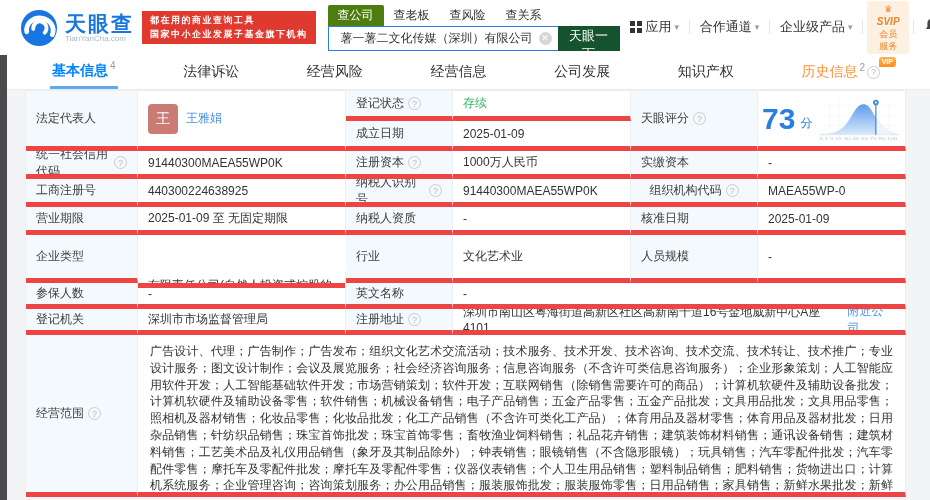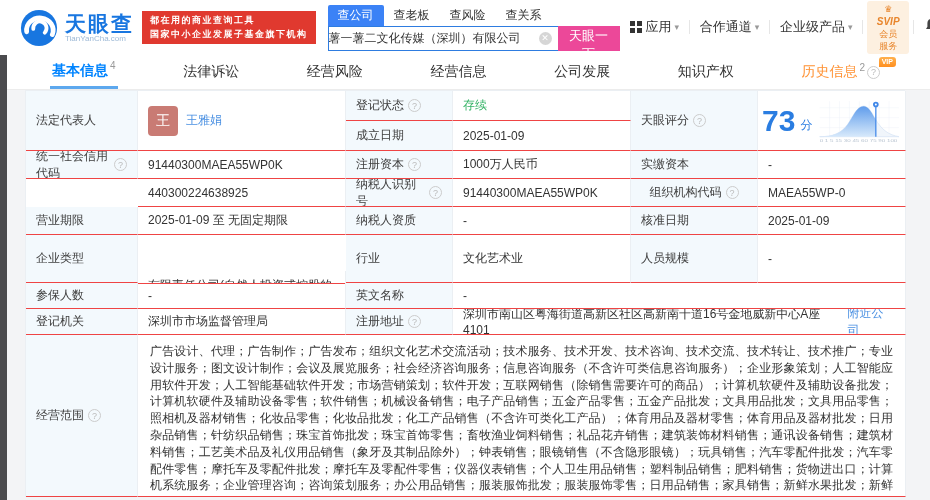--- a/index.html
+++ b/index.html
@@ -13,28 +13,28 @@
   .topbar { height:55px; background:#fff; display:flex; align-items:center; padding:0 12px 0 20px; }
   .logo { display:flex; align-items:center; gap:7px; flex:none; }
   .logo-text { line-height:1.1; }
   .logo-cn { color:#1876e0; font-size:21px; font-weight:bold; letter-spacing:2px; }
   .logo-en { color:#9db9d6; font-size:8px; }
   .slogan { background:#e0392f; color:#fff; font-size:9px; font-weight:bold; line-height:1.45;
             padding:3px 8px; margin-left:8px; letter-spacing:1.5px; flex:none; }
   .search-module { margin-left:12px; flex:none; }
   .search-tabs { display:flex; font-size:12px; }
   .search-tab { padding:2px 10px; color:#333; cursor:pointer; }
-  .search-tab.active { background:#3b82f6; color:#fff; border-radius:2px 2px 0 0; }
+  .search-tab.active { background:#4d7c0f; color:#fff; border-radius:2px 2px 0 0; }
   .search-row { display:flex; }
   .search-box { position:relative; }
   .search-input { width:230px; height:25px; border:1px solid #2e7ce0; border-right:none;
-                  padding:0 24px 0 0; font-size:12px; color:#333; outline:none; }
+                  padding:0 24px 0 12px; font-size:12px; color:#333; outline:none; }
   .clear-icon { position:absolute; right:6px; top:6px; width:13px; height:13px; border-radius:50%;
                 background:#d6d6d6; color:#fff; font-size:9px; line-height:13px; text-align:center; cursor:pointer; }
-  .search-btn { width:62px; height:25px; background:#ec4899; color:#fff; border:none; font-size:13px; cursor:pointer; }
+  .search-btn { width:62px; height:25px; background:#14532d; color:#fff; border:none; font-size:13px; cursor:pointer; }
   .top-menu { margin-left:auto; display:flex; align-items:center; font-size:13px; color:#333; }
   .menu-item { display:flex; align-items:center; gap:3px; padding:0 10px; cursor:pointer; white-space:nowrap; }
   .vdiv { width:1px; height:14px; background:#e6e6e6; }
   .caret { color:#999; font-size:9px; }
   .grid-icon { width:5px; height:5px; background:#333; box-shadow:7px 0 #333,0 7px #333,7px 7px #333;
                margin:0 8px 7px 0; display:inline-block; }
   .svip { background:#fdf0e0; border-radius:3px; padding:2px 9px; text-align:center;
           color:#e8862d; font-size:9px; line-height:1.35; cursor:pointer; }
   .svip b { font-size:10px; font-style:italic;text-align:right; }
   .bell-wrap { position:relative; padding:0 10px; cursor:pointer; }
@@ -52,21 +52,21 @@
   .q-sm { margin-left:2px; }
   
   .edge-strip { position:absolute; left:0; top:55px; width:7px; height:445px; background:#4b4b4e; }
   
   .card { margin:0 25px; background:#fff; }
   .info-table { display:grid; width:880px; height:407px;
     grid-template-columns:112px 208px 107px 178px 127px 148px;
     grid-template-rows:30px 30px 28px 28px 28px 48px 26px 26px 1fr;
     border-top:1px solid #ebeff3; border-left:1px solid #ebeff3; font-size:12px; }
   .cell { display:flex; align-items:center; padding:4px 10px; min-width:0;
-          border-right:1px solid #ebeff3; border-bottom:1px solid #ef4444; overflow:hidden; }
+          border-right:1px solid #ebeff3; border-bottom:5px solid #ef4444; overflow:hidden; }
   .lab { background:#f3f9fd; color:#404040; }
   .val { color:#333; }
   .green { color:#33b264; }
   .link { color:#4a90e2; text-decoration:none; cursor:pointer; }
   .avatar { width:30px; height:30px; border-radius:4px; background:#c97b74; color:#fff; flex:none;
             display:flex; align-items:center; justify-content:center; font-size:14px; margin-right:8px; }
   .score-cell { gap:4px; padding:2px 4px; }
   .score-num { font-size:30px; font-weight:bold; color:#2a7de1; line-height:1; flex:none; }
   .score-unit { font-size:12px; color:#2a7de1; margin:10px 2px 0 1px; flex:none; }
   .wrap2 { display:block; padding:6px 10px; line-height:17px;margin-top:36px; }
@@ -247,20 +247,23 @@
     <div class="cell val" style="grid-row:3;grid-column:4;">
       <span>1000万人民币</span>
     </div>
     <div class="cell lab" style="grid-row:3;grid-column:5;">
       <span>实缴资本</span>
     </div>
     <div class="cell val" style="grid-row:3;grid-column:6;">
       <span>-</span>
     </div>
 
+    <div class="cell lab" style="grid-row:4;grid-column:1;">
+      <span>工商注册号</span>
+    </div>
     <div class="cell val" style="grid-row:4;grid-column:2;">
       <span>440300224638925</span>
     </div>
     <div class="cell lab" style="grid-row:4;grid-column:3;">
       <span>纳税人识别号</span>
       <span class="q">?</span>
     </div>
     <div class="cell val" style="grid-row:4;grid-column:4;">
       <span>91440300MAEA55WP0K</span>
     </div>

